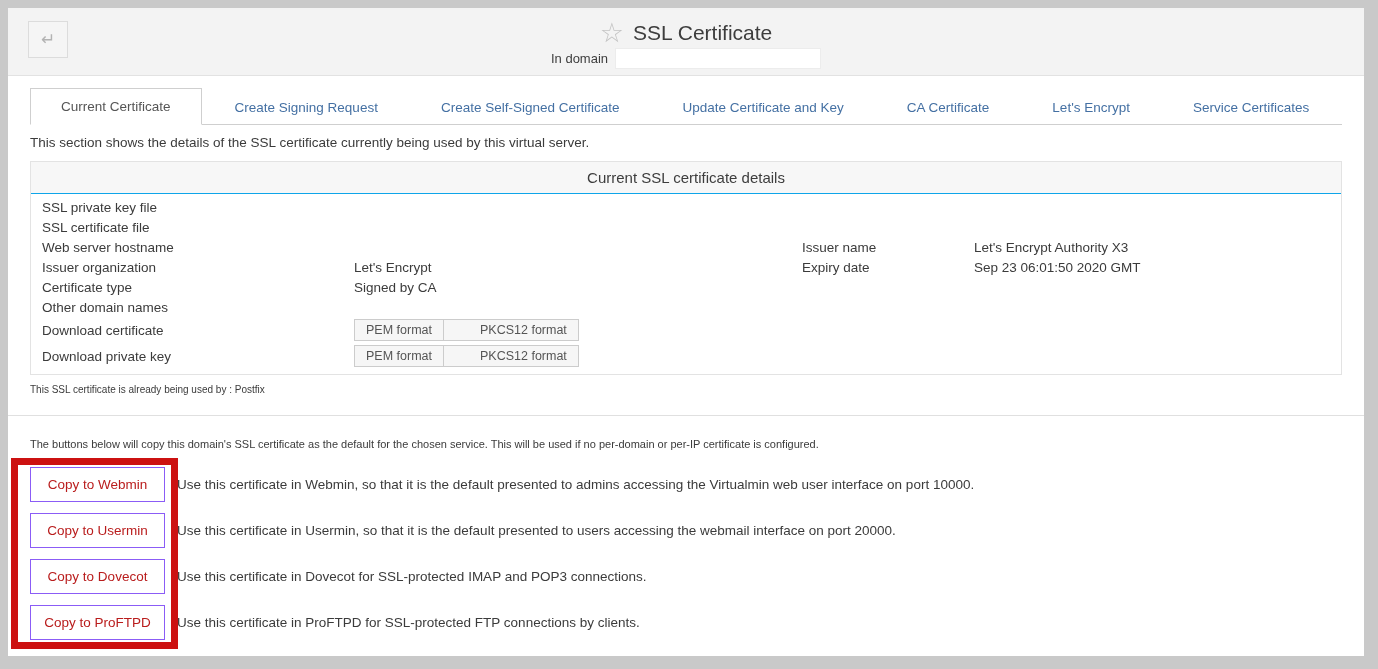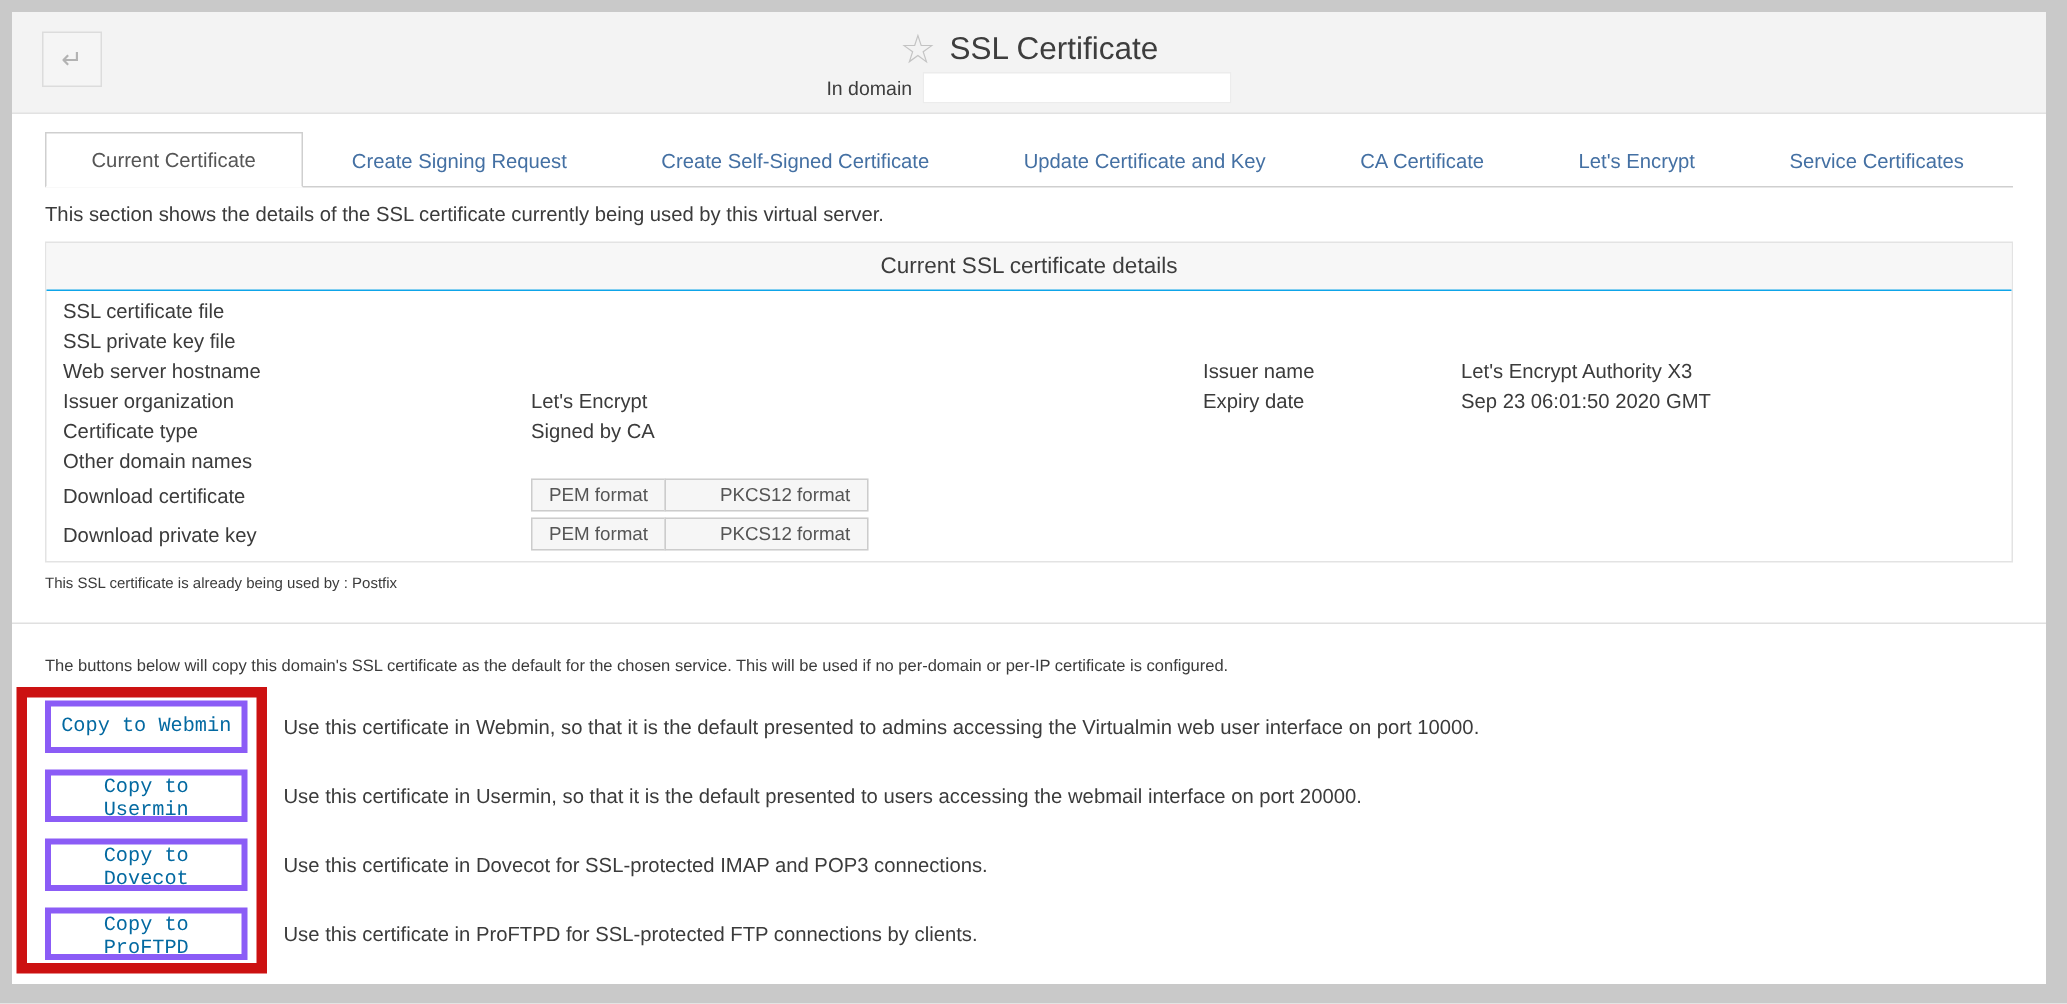--- a/index.html
+++ b/index.html
@@ -101,27 +101,27 @@
     padding:3px 11px;
     cursor:pointer;
   }
   .btn-group button + button { margin-left:-1px;padding-left:36px; }
   
   .copy-rows { margin:17px 0 0 22px; }
   .copy-row { display:flex; align-items:center; height:35px; margin-bottom:11px; }
   .copy-btn {
     width:135px; height:35px;
     background:#ffffff;
-    border:4px solid #8b5cf6;
-    color:#0369a1;
-    font-family:Liberation Mono, monospace; font-size:13.5px;
+    border:1px solid #8b5cf6;
+    color:#b91c1c;
+    font-family:Liberation Sans, sans-serif; font-size:13.5px;
     cursor:pointer;
     flex:none;
   }
-  .copy-desc { margin-left:24px; font-size:13.5px; color:#3b3b3b; }
+  .copy-desc { margin-left:12px; font-size:13.5px; color:#3b3b3b; }
   
   .red-box {
     position:absolute;
     left:3px; top:450px;
     width:167px; height:191px;
     border:7px solid #cc1111;
     pointer-events:none;
   }
 </style>
 </head>
@@ -161,27 +161,27 @@
     <div class="panel-title">Current SSL certificate details</div>
     <table class="details">
       <colgroup>
           <col style="width:312px">
           <col style="width:448px">
           <col style="width:172px">
           <col>
         </colgroup>
       <tbody>
           <tr>
+        <td>SSL private key file</td>
+        <td></td>
+        <td></td>
+        <td></td>
+      </tr>
+      <tr>
         <td>SSL certificate file</td>
-        <td></td>
-        <td></td>
-        <td></td>
-      </tr>
-      <tr>
-        <td>SSL private key file</td>
         <td></td>
         <td></td>
         <td></td>
       </tr>
       <tr>
         <td>Web server hostname</td>
         <td></td>
         <td>Issuer name</td>
         <td>Let's Encrypt Authority X3</td>
       </tr>

